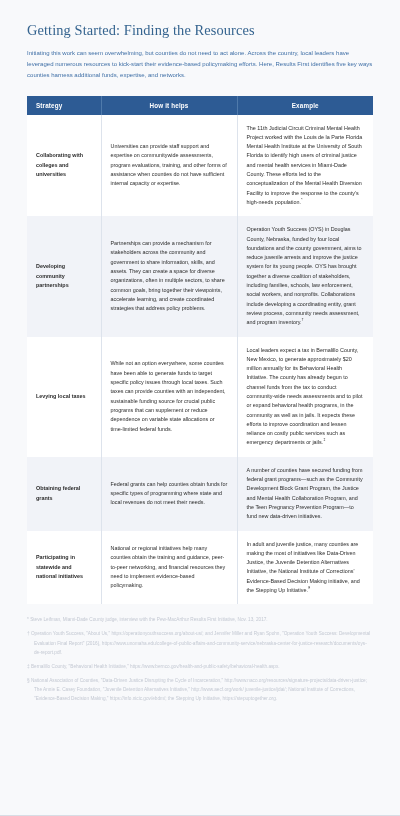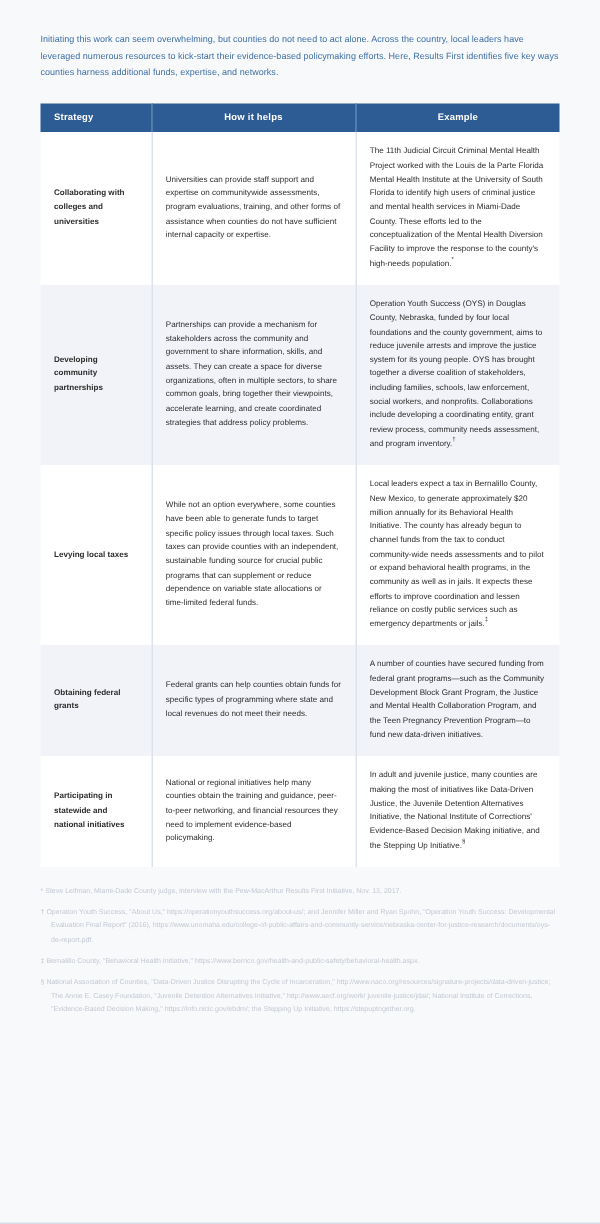--- a/index.html
+++ b/index.html
@@ -92,20 +92,21 @@
     font-size: 4.0px;
     vertical-align: super;
     line-height: 0;
   }
 </style>
 </head>
 <body>
 
 <div class="page">
 
+  <h1 class="page-title">Getting Started: Finding the Resources</h1>
 
   <p class="intro">Initiating this work can seem overwhelming, but counties do not need to act alone. Across the country, local leaders have leveraged numerous resources to kick-start their evidence-based policymaking efforts. Here, Results First identifies five key ways counties harness additional funds, expertise, and networks.</p>
 
   <table class="resource-table">
     <colgroup>
       <col class="col-strategy">
       <col class="col-help">
       <col class="col-example">
     </colgroup>
     <thead>

